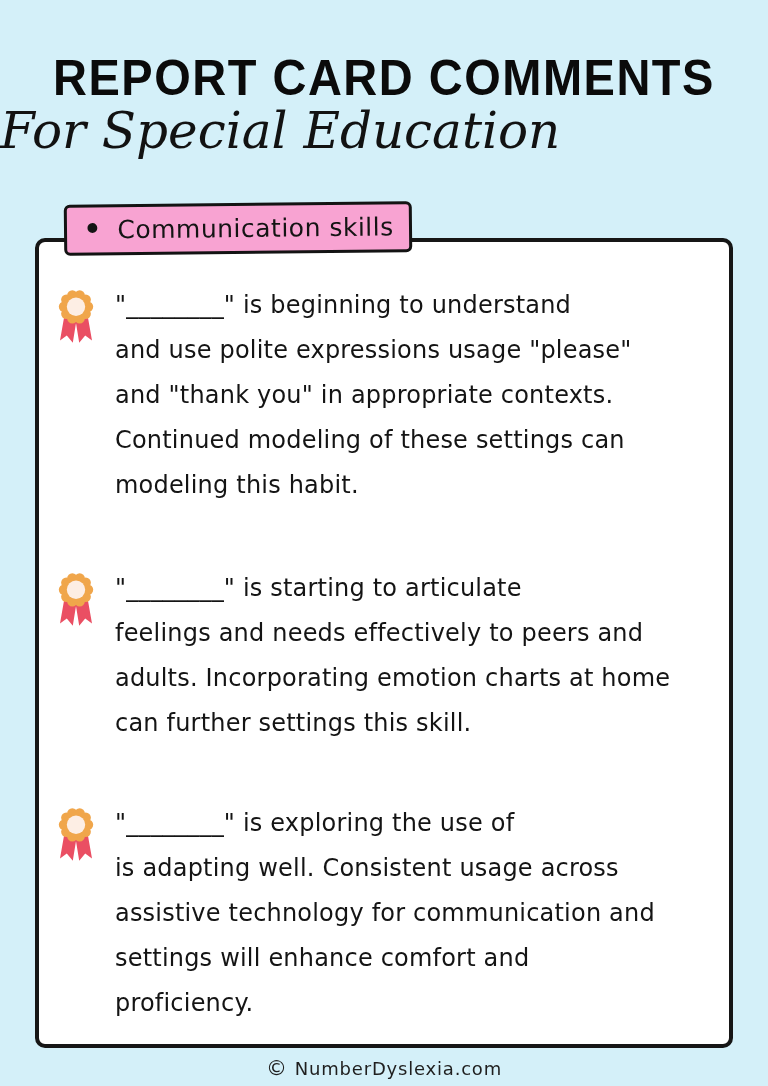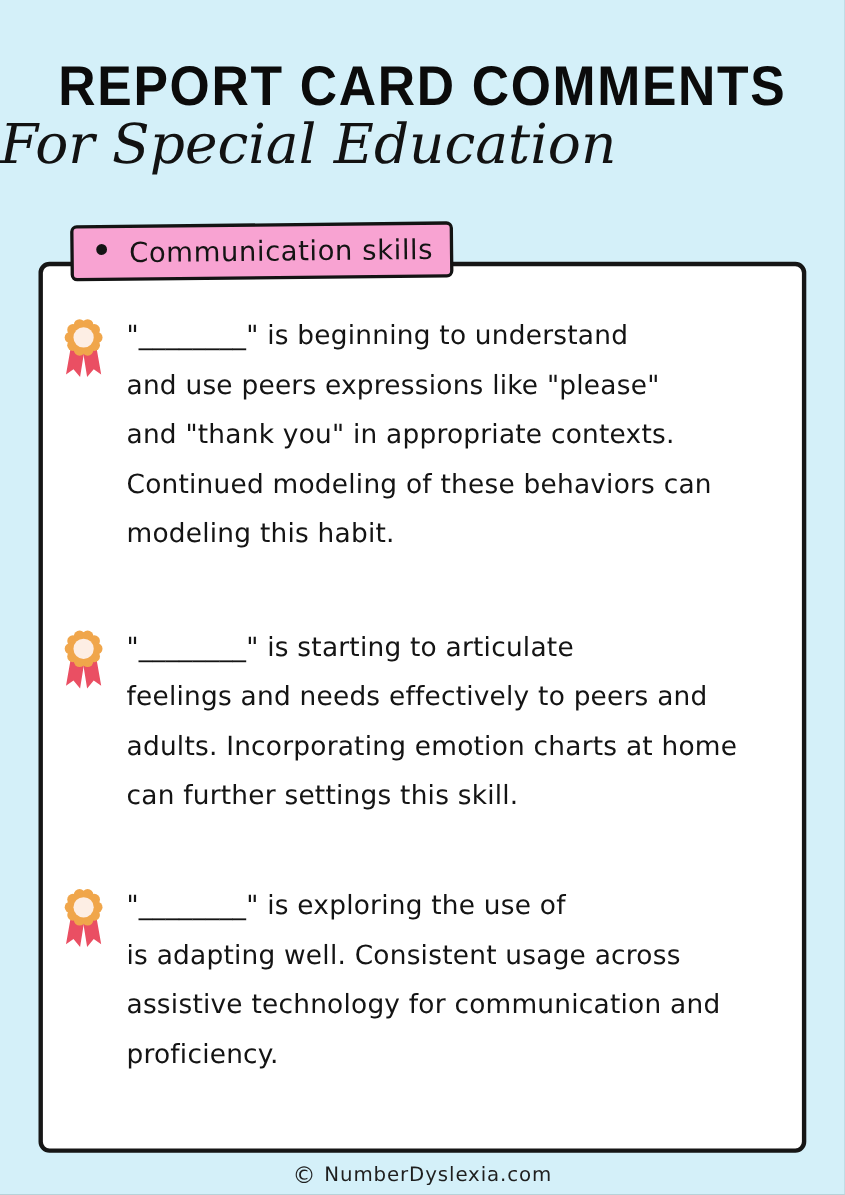--- a/index.html
+++ b/index.html
@@ -129,23 +129,23 @@
         <circle cx="17.9" cy="17.2" r="6.5"></circle>
         <circle cx="25.4" cy="11.7" r="6.5"></circle>
         <circle cx="34.6" cy="11.7" r="6.5"></circle>
         <circle cx="42.1" cy="17.2" r="6.5"></circle>
         <circle cx="30" cy="26" r="16"></circle>
       </g>
       <circle cx="30" cy="26" r="11.5" fill="var(--pale)"></circle>
     </svg>
     <div class="lines">
             <div>"________" is beginning to understand</div>
-            <div>and use peers expressions like "please"</div>
+            <div>and use polite expressions usage "please"</div>
             <div>and "thank you" in appropriate contexts.</div>
-            <div>Continued modeling of these behaviors can</div>
+            <div>Continued modeling of these settings can</div>
             <div>modeling this habit.</div>
           </div>
   </div>
 
   <div class="comment comment-1">
     <svg class="medal" viewBox="0 0 60 80" xmlns="http://www.w3.org/2000/svg">
       <path d="M16,34 L32,34 L26,71 L18.5,62 L10,68 Z" fill="var(--ribbon)"></path>
       <path d="M44,34 L28,34 L34,71 L41.5,62 L50,68 Z" fill="var(--ribbon)"></path>
       <g fill="var(--orange)">
         <circle cx="45" cy="26" r="6.5"></circle>
@@ -186,20 +186,21 @@
         <circle cx="34.6" cy="11.7" r="6.5"></circle>
         <circle cx="42.1" cy="17.2" r="6.5"></circle>
         <circle cx="30" cy="26" r="16"></circle>
       </g>
       <circle cx="30" cy="26" r="11.5" fill="var(--pale)"></circle>
     </svg>
     <div class="lines">
             <div>"________" is exploring the use of</div>
             <div>is adapting well. Consistent usage across</div>
             <div>assistive technology for communication and</div>
+            <div>settings will enhance comfort and</div>
             <div>proficiency.</div>
           </div>
   </div>
 </div>
   </div>
 
   <div class="footer">
     <span class="c-icon">©</span>
     <span>NumberDyslexia.com</span>
   </div>

